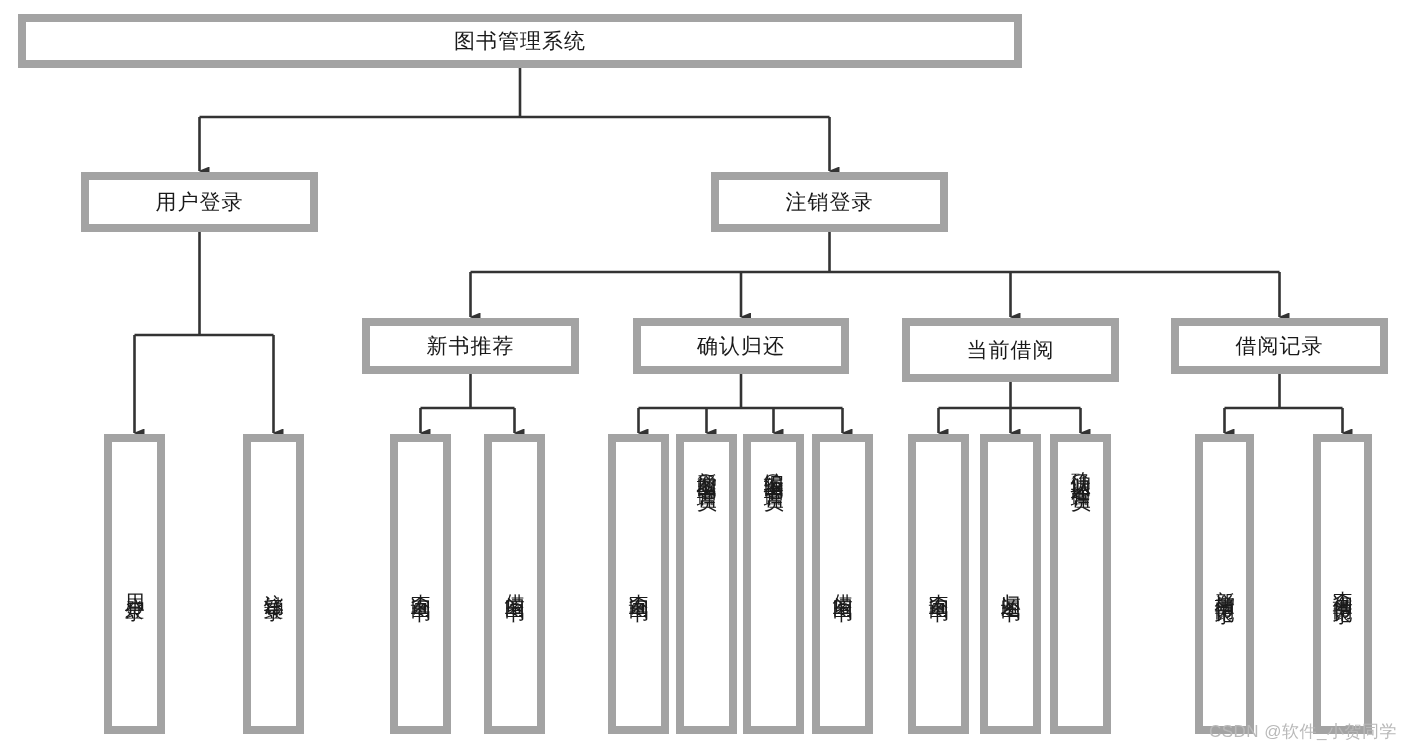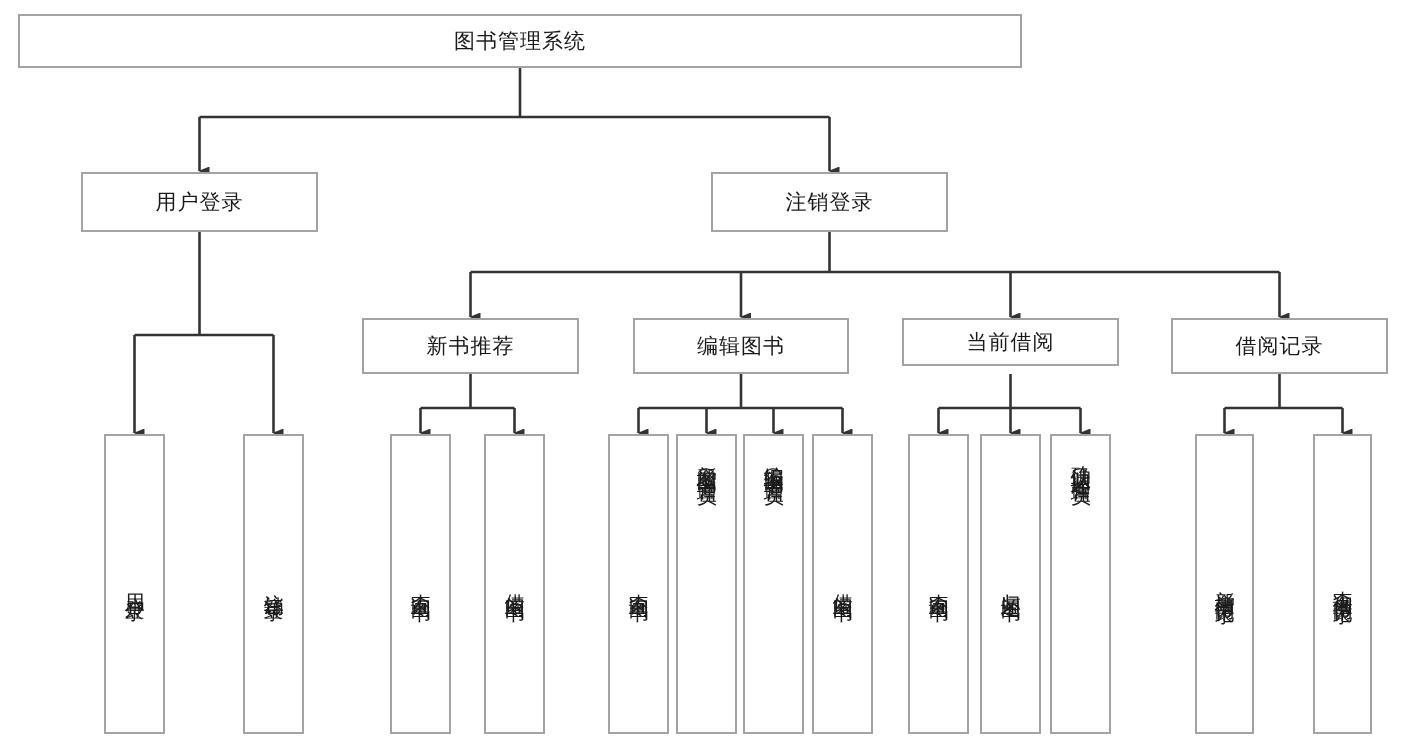--- a/index.html
+++ b/index.html
@@ -21,21 +21,21 @@
     position: absolute;
     left: 0;
     top: 0;
     width: 1405px;
     height: 747px;
   }
   .node-box {
     position: absolute;
     box-sizing: border-box;
     background: #ffffff;
-    border: 2px solid #a3a3a3;
+    border: 8px solid #a3a3a3;
     display: flex;
     align-items: center;
     justify-content: center;
   }
   .node-label {
     color: #1a1a1a;
     font-size: 21px;
     line-height: 1.18;
     letter-spacing: 1px;
     white-space: nowrap;
@@ -123,23 +123,23 @@
       <div class="node-box" style="left: 81px; top: 172px; width: 237px; height: 60px;">
         <span class="node-label">用户登录</span>
       </div>
       <div class="node-box" style="left: 711px; top: 172px; width: 237px; height: 60px;">
         <span class="node-label">注销登录</span>
       </div>
       <div class="node-box" style="left: 362px; top: 318px; width: 217px; height: 56px;">
         <span class="node-label">新书推荐</span>
       </div>
       <div class="node-box" style="left: 633px; top: 318px; width: 216px; height: 56px;">
-        <span class="node-label">编辑图书</span>
+        <span class="node-label">确认归还</span>
       </div>
-      <div class="node-box" style="left: 902px; top: 318px; width: 217px; height: 48px;">
+      <div class="node-box" style="left: 902px; top: 318px; width: 217px; height: 64px;">
         <span class="node-label">当前借阅</span>
       </div>
       <div class="node-box" style="left: 1171px; top: 318px; width: 217px; height: 56px; justify-content: center;">
         <span class="node-label">借阅记录</span>
       </div>
       <div class="node-box vertical centered" style="left: 104px; top: 434px; width: 61px; height: 300px;">
         <span class="node-label">用户登录</span>
       </div>
       <div class="node-box vertical centered" style="left: 243px; top: 434px; width: 61px; height: 300px;">
         <span class="node-label">注销登录</span>
@@ -172,13 +172,14 @@
         <span class="node-label">确认归还（管理员）</span>
       </div>
       <div class="node-box vertical centered" style="left: 1195px; top: 434px; width: 59px; height: 300px;">
         <span class="node-label">新增借阅记录</span>
       </div>
       <div class="node-box vertical centered" style="left: 1313px; top: 434px; width: 59px; height: 300px;">
         <span class="node-label">查询借阅记录</span>
       </div>
     </div>
 
+  <div class="watermark">CSDN @软件_小贺同学</div>
 </div>
 
 </body></html>

